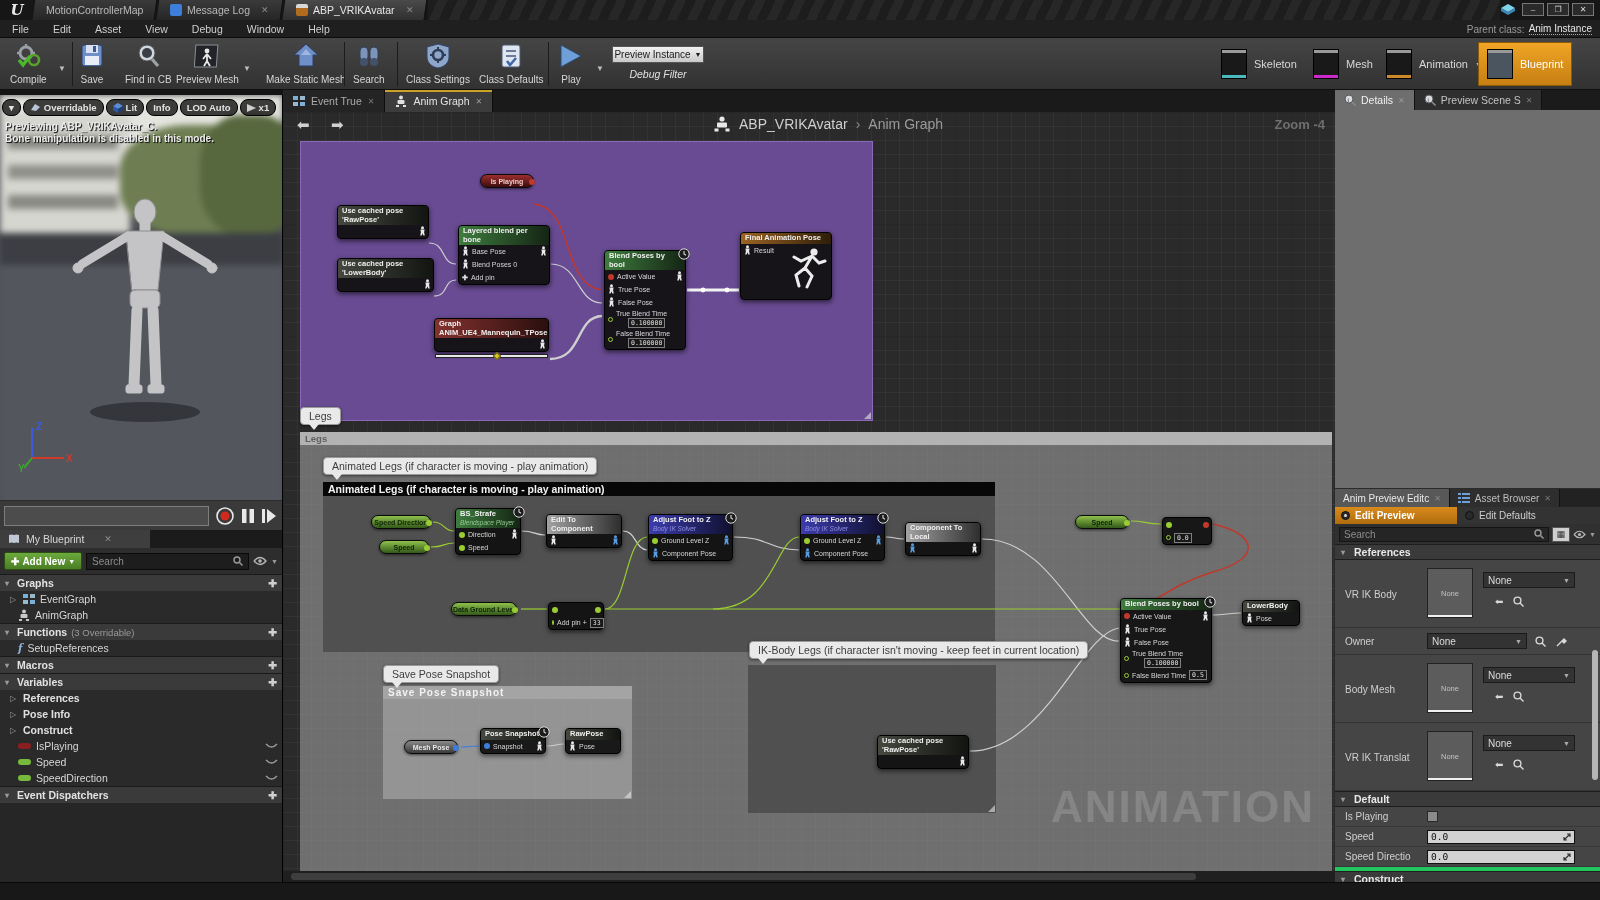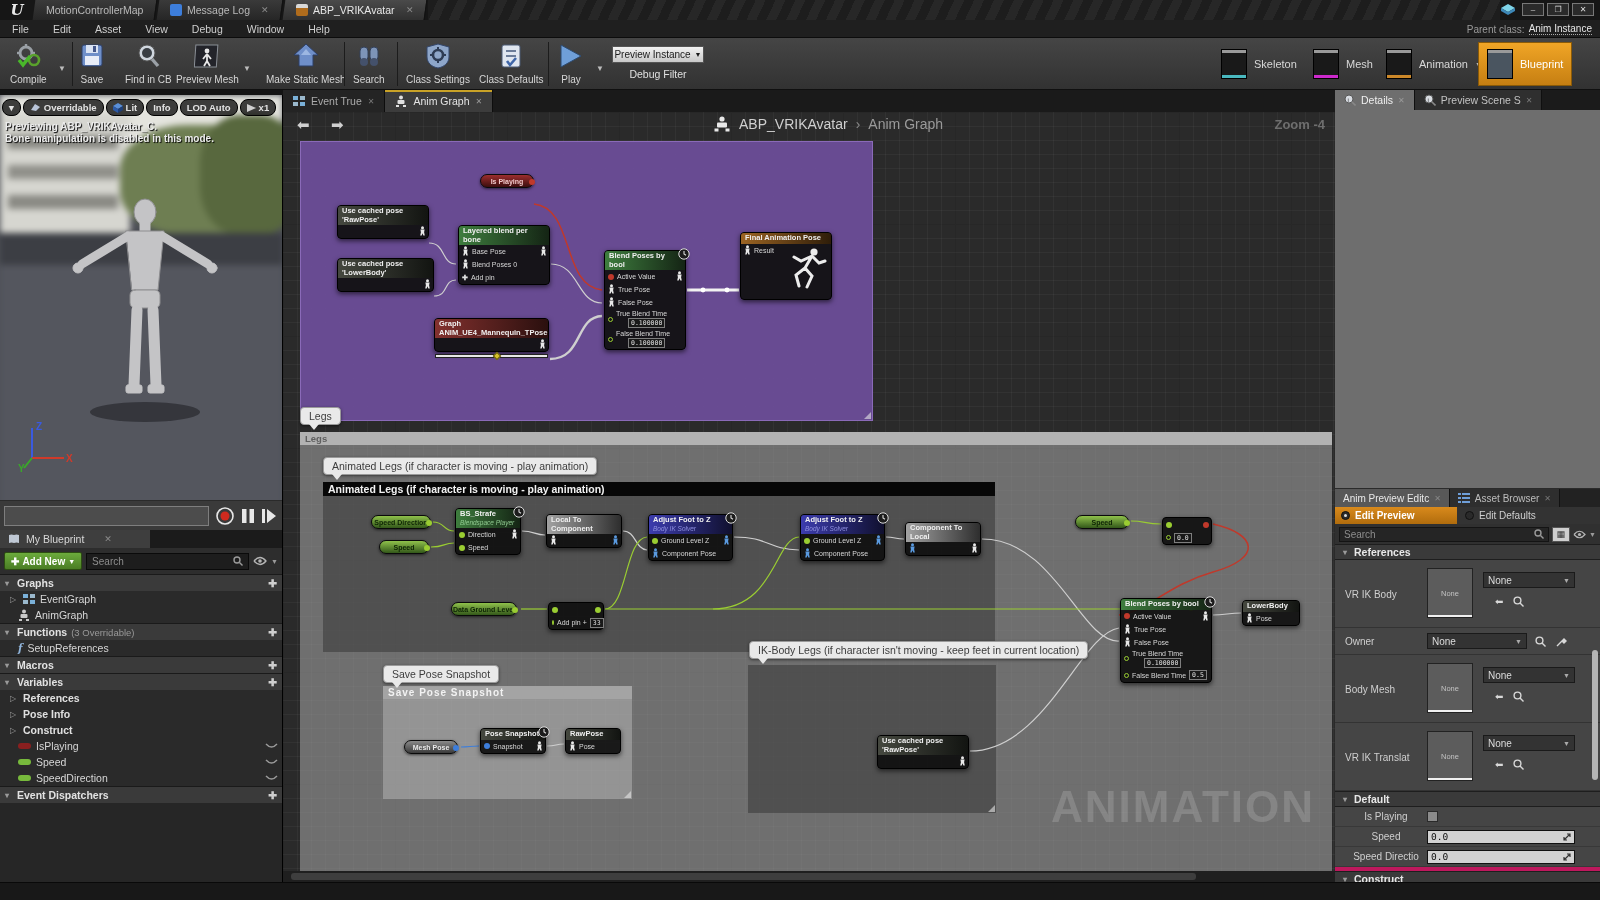--- a/index.html
+++ b/index.html
@@ -21,21 +21,21 @@
   #menubar { position:absolute; left:0; top:20px; width:1600px; height:18px; background:#1f1f1f; display:flex; align-items:center; border-bottom:1px solid #0c0c0c; }
   .menu-item { color:#cfcfcf; font-size:10.5px; padding:0 12px; }
   #parentclass { position:absolute; right:8px; top:0; height:18px; display:flex; align-items:center; gap:4px; font-size:10px; }
   #parentclass .pl { color:#9a9a9a; } #parentclass .pv { color:#e6e6e6; border-bottom:1px dotted #aaa; }
   
   #toolbar { position:absolute; left:0; top:38px; width:1600px; height:52px; background:linear-gradient(#454545,#323232); border-bottom:1px solid #101010; }
   .tbtn { position:absolute; top:3px; height:46px; display:flex; flex-direction:column; align-items:center; justify-content:space-between; padding:2px 4px; color:#d6d6d6; font-size:10px; }
   .tsep { position:absolute; top:4px; width:1px; height:44px; background:#1c1c1c; }
   .tcaret { position:absolute; top:26px; color:#bbb; font-size:8px; }
   #previewInstanceBtn { position:absolute; left:612px; top:8px; width:92px; height:17px; background:linear-gradient(#f2f2f2,#c9c9c9); border:1px solid #555; color:#1a1a1a; font-size:10px; display:flex; align-items:center; justify-content:center; gap:4px; }
-  #debugFilterLbl { position:absolute; left:604px; top:30px; width:108px; text-align:center; color:#e0e0e0; font-size:10.5px; }
+  #debugFilterLbl { position:absolute; left:604px; top:30px; width:108px; text-align:center; color:#e0e0e0; font-size:10.5px;font-style:italic; }
   .assetbtn { position:absolute; top:4px; height:44px; display:flex; align-items:center; gap:7px; color:#d8d8d8; font-size:11px; padding:0 8px; }
   .assetbtn.active { background:linear-gradient(#f0a526,#c67f12); color:#fff; border:1px solid #8a5a08; }
   .athumb { width:26px; height:30px; background:#191919; border:1px solid #000; position:relative; }
   .athumb .bar { position:absolute; left:0; right:0; bottom:0; height:3px; }
   .athumb .topbar { position:absolute; left:0; right:0; top:0; height:3px; background:#9a9a9a; }
   
   #viewport { position:absolute; left:0; top:95px; width:283px; height:435px; background:#4e5058; overflow:hidden; border-right:1px solid #000; }
   #vp-photo { position:absolute; inset:0; filter:blur(3px); }
   .vp-layer { position:absolute; }
   #vp-toolbar { position:absolute; left:2px; top:4px; display:flex; gap:2px; z-index:6; }
@@ -123,21 +123,21 @@
   .nprog .knob { position:absolute; top:-2px; width:6px; height:6px; background:#d8c22a; border:1px solid #5a5210; transform:rotate(45deg); }
   .runner { position:absolute; right:3px; top:13px; }
   #gscroll { position:absolute; left:0; bottom:0; width:100%; height:11px; background:#1f1f1f; z-index:8; }
   #gscroll .thumb { position:absolute; left:8px; top:2px; width:86%; height:7px; background:#3e3e3e; border-radius:3px; }
   
   #details { position:absolute; left:1335px; top:90px; width:265px; height:792px; background:#2b2b2b; font-size:10px; }
   #dtabs { height:20px; background:#1b1b1b; display:flex; }
   .dtab { height:20px; display:flex; align-items:center; gap:5px; padding:0 9px; color:#c2c2c2; font-size:10.5px; background:#2f2f2f; border-right:1px solid #101010; }
   .dtab.active { background:#6e6e6e; color:#efefef; }
   #dbody { position:absolute; left:0; top:20px; width:265px; height:378px; background:#6e6e6e; }
-  #ape { position:absolute; left:0; top:399px; width:265px; bottom:0; background:#be185d;text-align:center; }
+  #ape { position:absolute; left:0; top:399px; width:265px; bottom:0; background:#22c55e; }
   #ape-tabs { height:18px; background:#222; display:flex; }
   .apetab { display:flex; align-items:center; gap:5px; padding:0 8px; font-size:10px; color:#bdbdbd; background:#2e2e2e; border-right:1px solid #121212; }
   .apetab.active { background:#585858; color:#e8e8e8; }
   #editrow { height:17px; display:flex; }
   #editprev { width:122px; background:linear-gradient(#d98a1c,#b06c0d); color:#fff; font-weight:bold; display:flex; align-items:center; gap:5px; padding:0 6px; font-size:10px; }
   #editdef { flex:1; background:#333; color:#cfcfcf; display:flex; align-items:center; gap:5px; padding:0 8px; font-size:10px; }
   .radio { width:9px; height:9px; border-radius:50%; border:1px solid #111; background:#2a2a2a; position:relative; }
   .radio.on:after { content:""; position:absolute; left:2px; top:2px; width:3px; height:3px; border-radius:50%; background:#ddd; }
   #ape-search { height:20px; display:flex; align-items:center; gap:3px; padding:2px 4px; background:#303030; }
   #ape-search .inp { flex:1; height:15px; background:#252525; border:1px solid #141414; color:#8d8d8d; display:flex; align-items:center; justify-content:space-between; padding:0 4px; font-size:10px; }
@@ -726,21 +726,21 @@
         <div class="prow" style="height:13px">
           <span class="pin-circ" style="background:#9acd32"></span>
           <span class="lbl">Speed</span>
         </div>
         <span class="clockb"><svg width="12" height="12" viewBox="0 0 12 12">
             <circle cx="6" cy="6" r="5.2" fill="#1c1c1c" stroke="#dcdcdc"></circle>
             <path d="M6 3v3l2 1.2" stroke="#dcdcdc" fill="none" stroke-width="1.1"></path>
           </svg></span>
       </div>
       <div class="gnode" style="left: 263px; top: 402px; width: 76px;">
-        <div class="nhdr hd-gray">Local To Component</div>
+        <div class="nhdr hd-gray">Edit To Component</div>
         <div class="prow" style="height:13px">
           <span><svg width="7" height="10" viewBox="0 0 7 10">
               <circle cx="3.5" cy="1.7" r="1.5" fill="#e8e8e8"></circle>
               <path d="M1.4 3.6h4.2l-.5 2.6.7 3.3H4.3L3.5 7.2 2.7 9.5H1.2l.7-3.3z" fill="#e8e8e8"></path>
             </svg></span>
           <span class="rside">
             <span><svg width="7" height="10" viewBox="0 0 7 10">
                 <circle cx="3.5" cy="1.7" r="1.5" fill="#5a9adf"></circle>
                 <path d="M1.4 3.6h4.2l-.5 2.6.7 3.3H4.3L3.5 7.2 2.7 9.5H1.2l.7-3.3z" fill="#5a9adf"></path>
               </svg></span>

